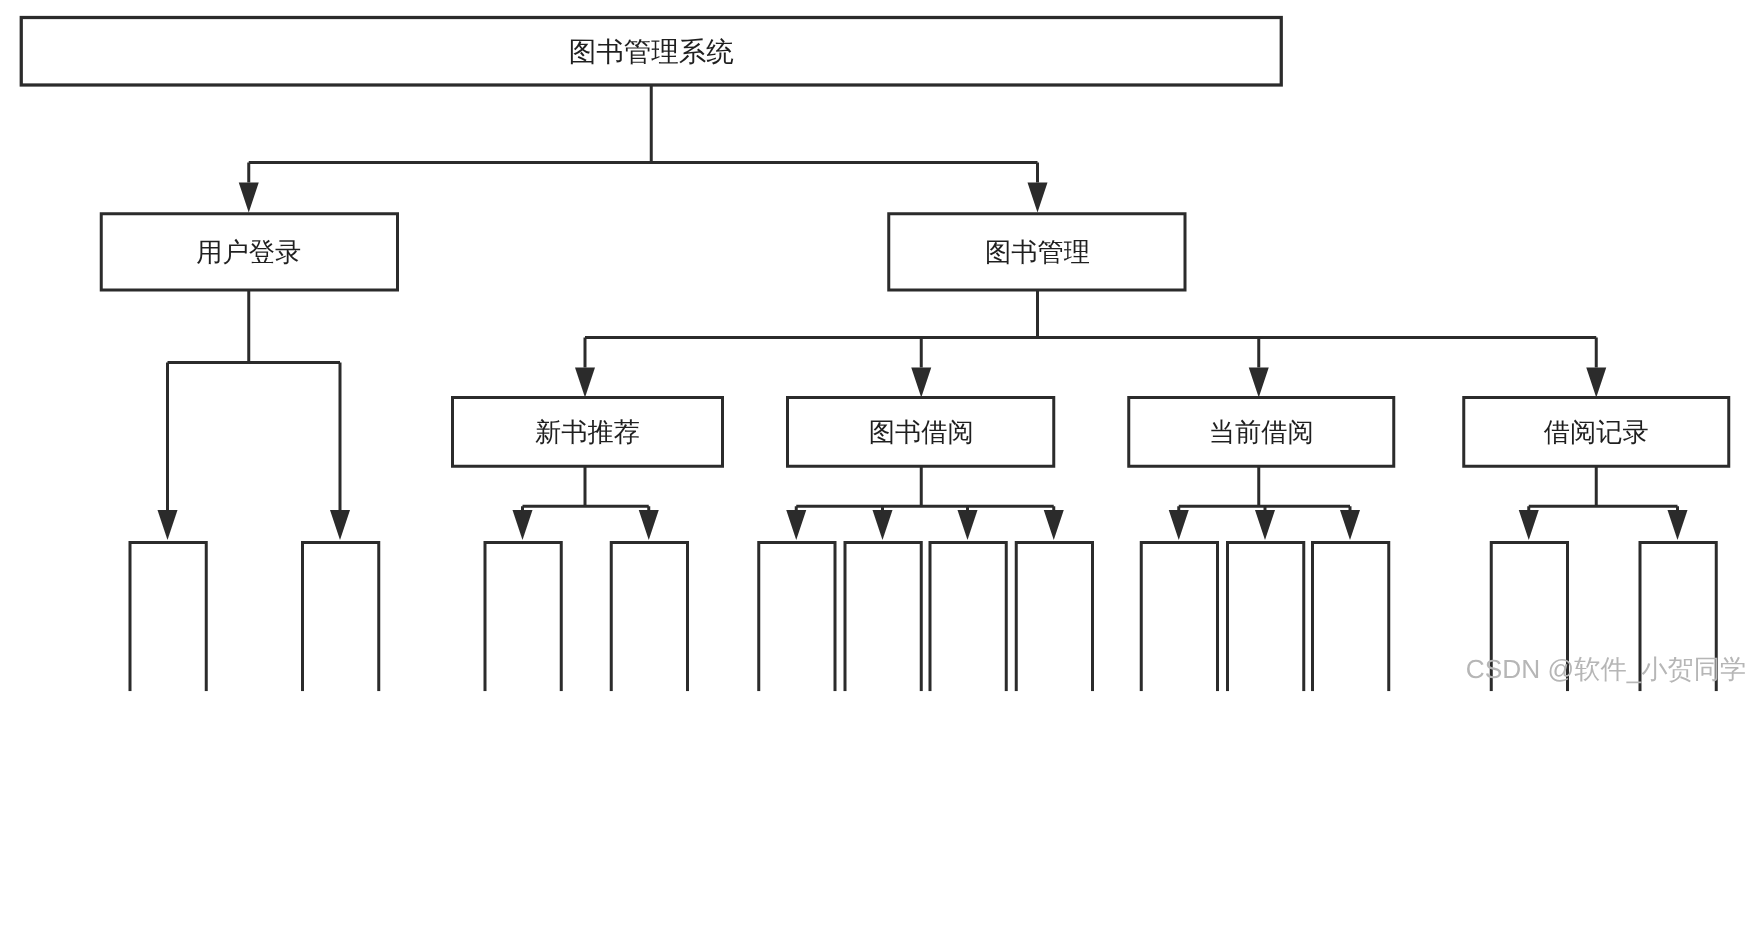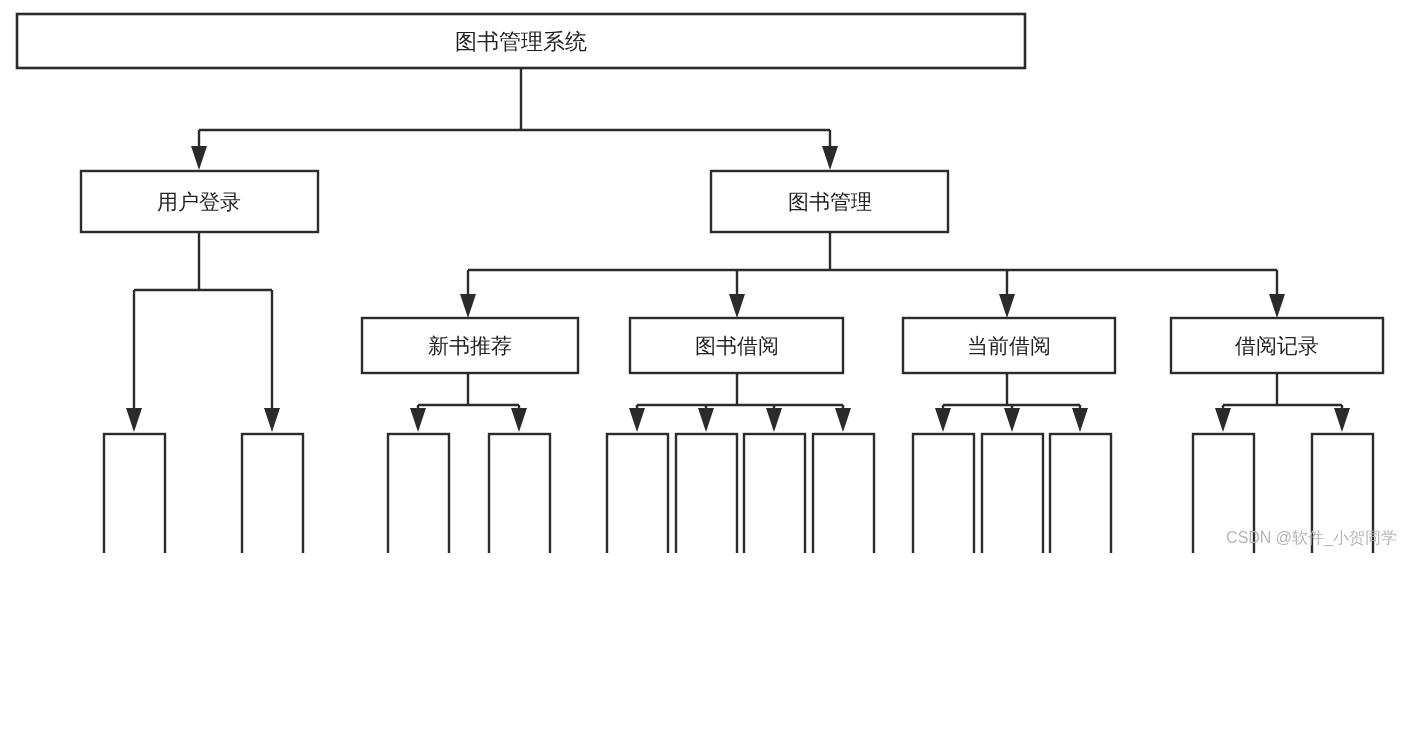--- a/index.html
+++ b/index.html
@@ -73,21 +73,21 @@
   }
   .leaf-label.tall {
     font-size: 20px;
     letter-spacing: 1px;
   }
   .watermark {
     position: absolute;
     right: 8px;
     bottom: 4px;
     font-family: "Liberation Sans", "DejaVu Sans", sans-serif;
-    font-size: 16px;
+    font-size: 21px;
     color: #b6b6b6;
     white-space: nowrap;
     user-select: none;
   }
 </style>
 </head>
 <body>
 
 <div id="diagram-root">
 

